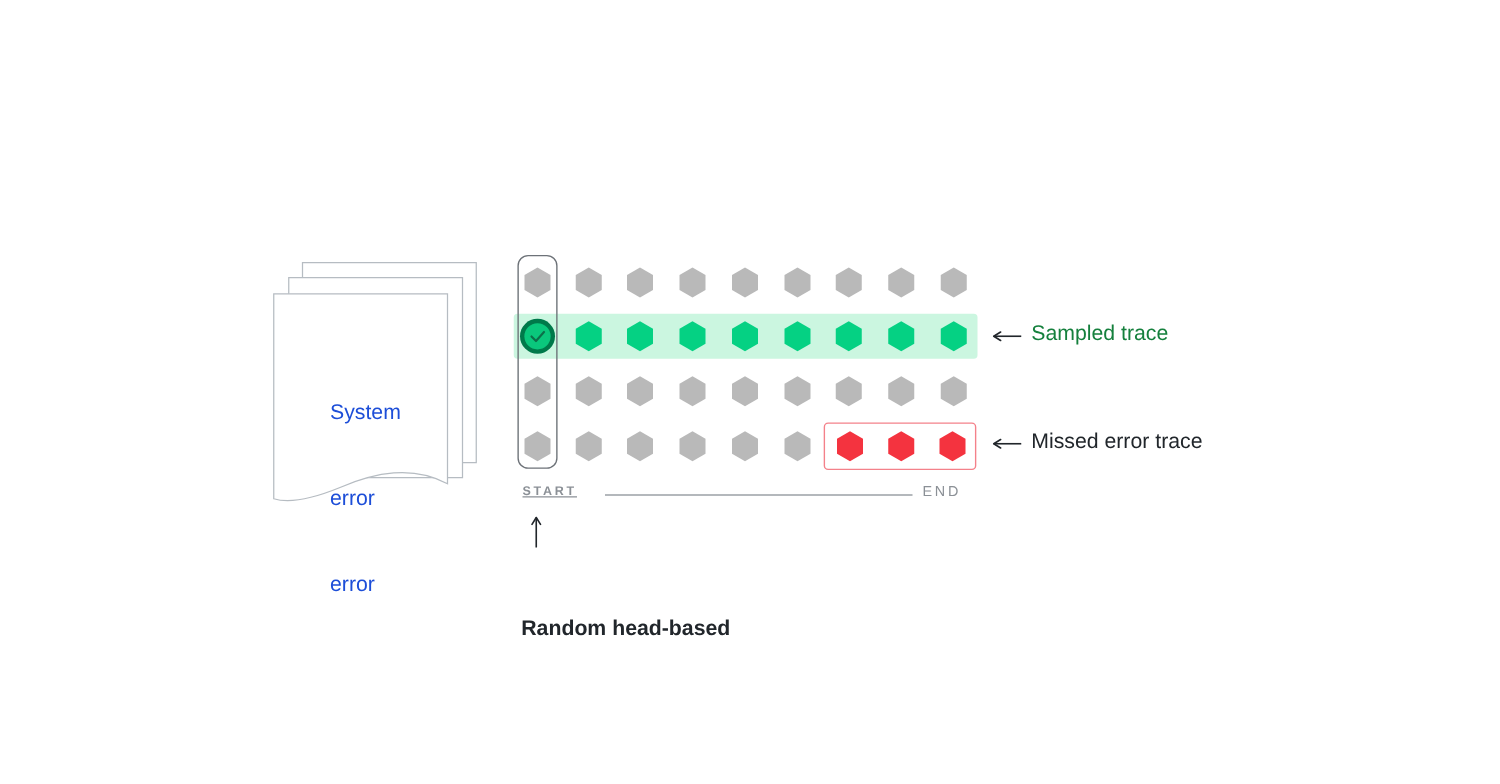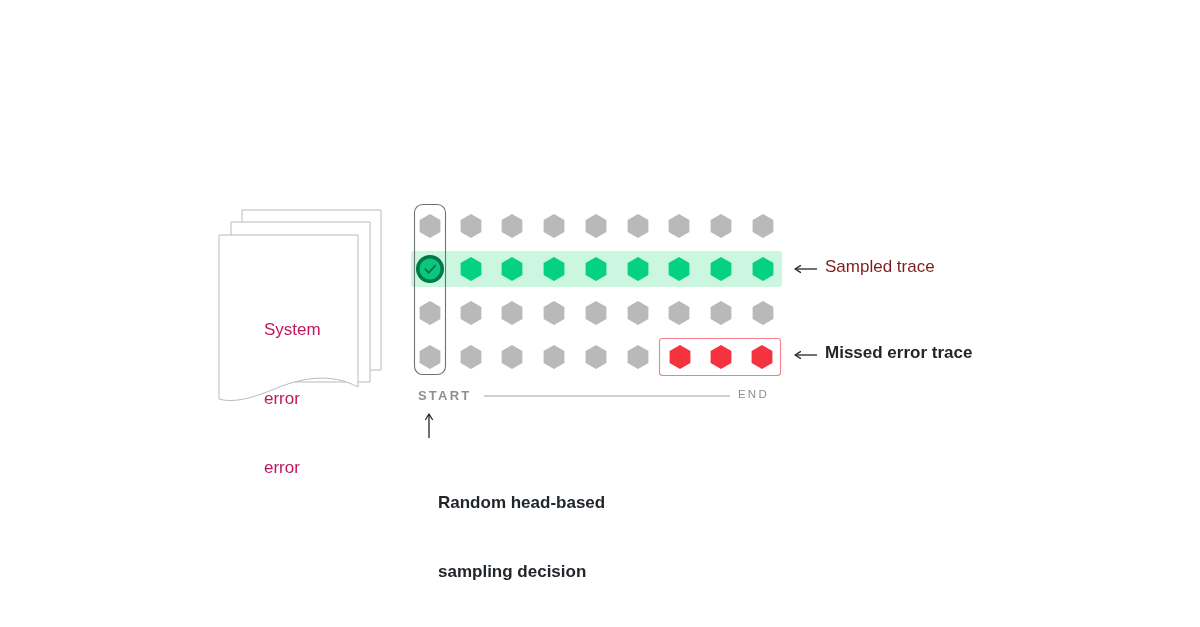--- a/index.html
+++ b/index.html
@@ -33,64 +33,65 @@
   .txt {
     position: absolute;
     white-space: pre;
     line-height: 1.0;
   }
 
   #doc-label {
     left: 264px;
     top: 272px;
     font-size: 17px;
-    color: #be185d;
+    color: #1d4ed8;
     line-height: 23px;
   }
   #doc-label span { display: block; }
 
   #label-sampled {
     left: 825px;
     top: 258px;
     font-size: 17px;
-    color: #7f1d1d;
+    color: #15803d;
     font-weight: 400;
   }
   #label-missed {
     left: 825px;
     top: 344px;
     font-size: 17px;
     color: #21262b;
-    font-weight: 700;
+    font-weight: 400;
   }
   #label-start {
     left: 418px;
     top: 389px;
-    font-size: 13px;
+    font-size: 10px;
     letter-spacing: 2.2px;
     color: #8b9096;
     font-weight: 700;
+    text-decoration: underline;
   }
   #label-end {
     left: 738px;
     top: 389px;
     font-size: 11.5px;
     letter-spacing: 2.2px;
     color: #8b9096;
     font-weight: 400;
   }
   #label-decision {
     left: 417px;
     top: 445px;
     font-size: 17px;
     color: #21262b;
     font-weight: 700;
     line-height: 23px;
   }
-  #label-decision span { display: block; margin-left: 21px; }
+  #label-decision span { display: block; }
 </style>
 </head>
 <body>
 
 <div id="stage">
 
   <svg class="layer" viewBox="0 0 1200 627" xmlns="http://www.w3.org/2000/svg">
 
     <defs>
 
@@ -197,16 +198,15 @@
   <div class="txt" id="label-sampled">Sampled trace</div>
 
   <div class="txt" id="label-missed">Missed error trace</div>
 
   <div class="txt" id="label-start">START</div>
 
   <div class="txt" id="label-end">END</div>
 
   <div class="txt" id="label-decision">
     <span>Random head-based</span>
-    <span>sampling decision</span>
   </div>
 
 </div>
 
 </body></html>

